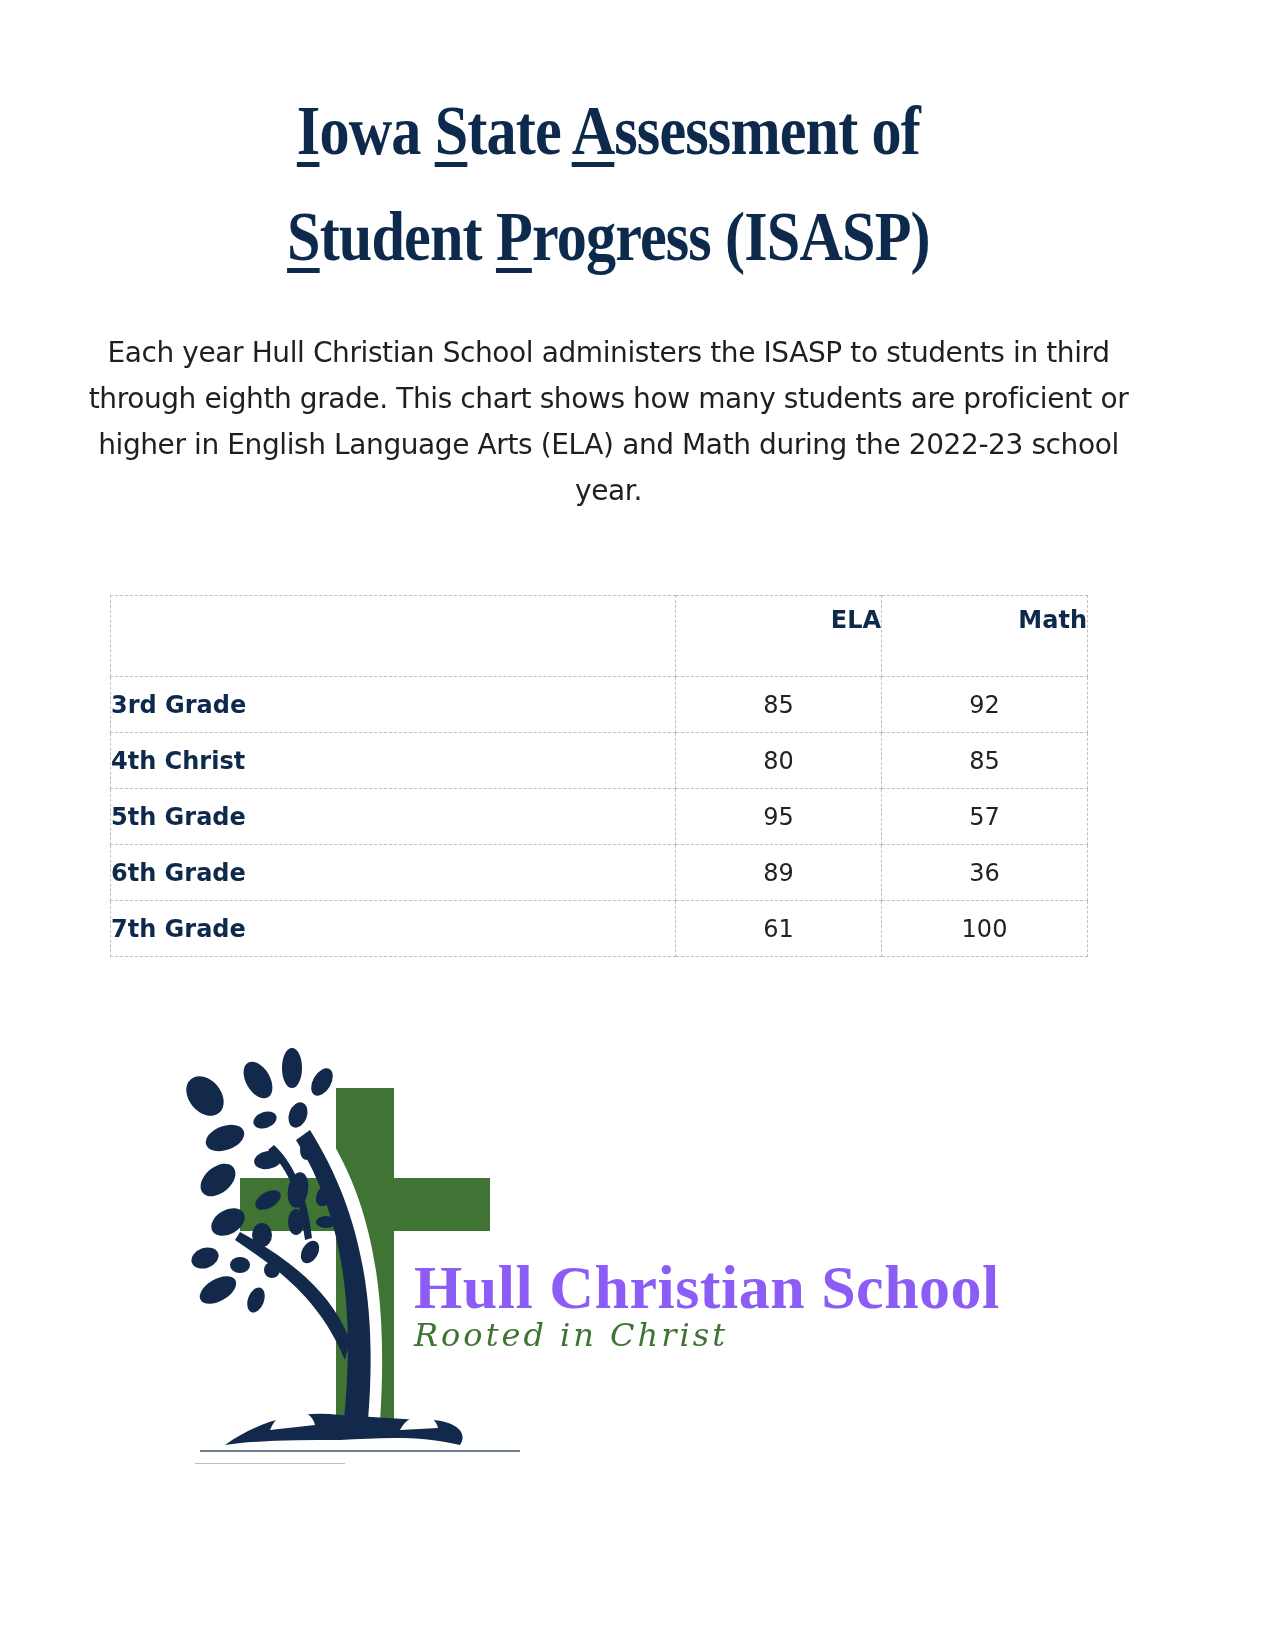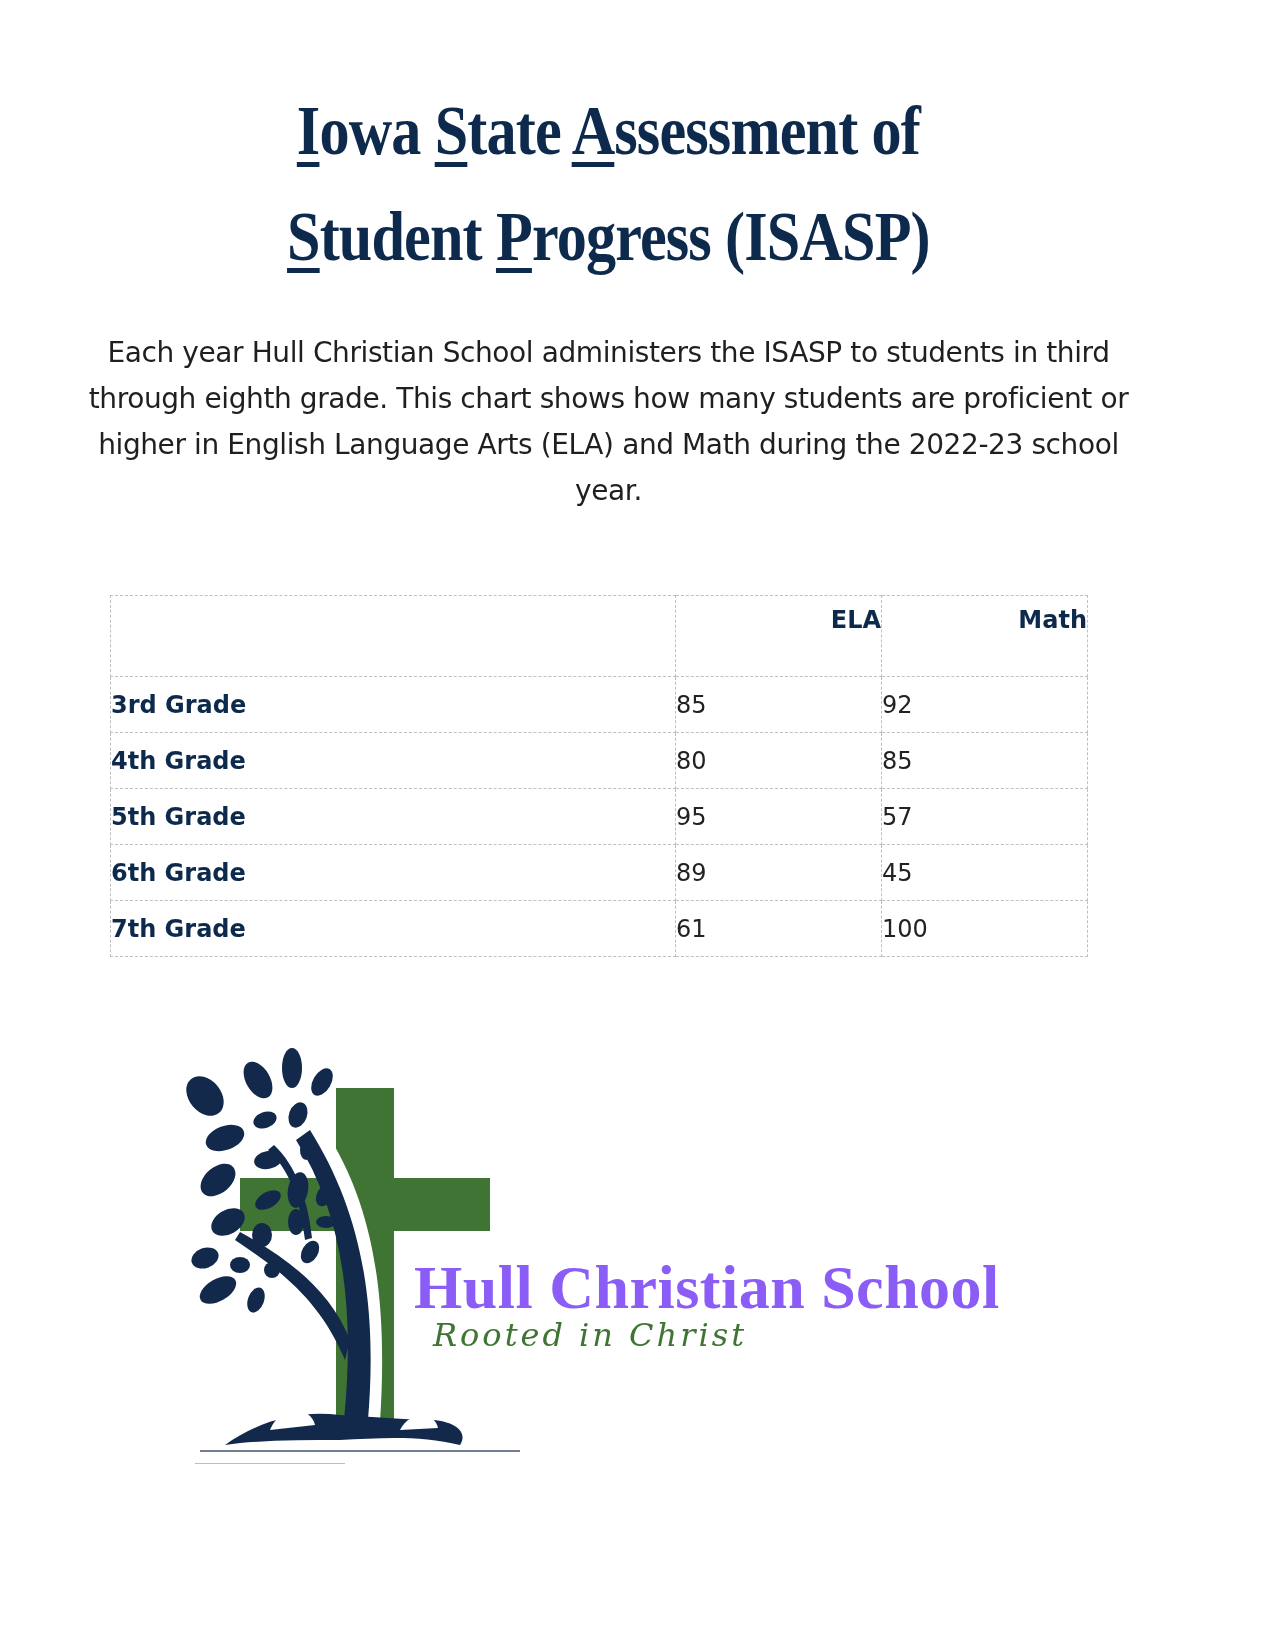--- a/index.html
+++ b/index.html
@@ -21,29 +21,29 @@
     table.scores {
       position: absolute; left: 110px; top: 595px; width: 978px;
       border-collapse: collapse; font-family: "DejaVu Sans", sans-serif;
     }
     table.scores td, table.scores th {
       border: 1px dashed #bfbfbf; padding: 0;
     }
     table.scores th { height: 70px; color: #0d2a4c; font-size: 24px; font-weight: bold; vertical-align: top; padding-top: 10px; text-align: right; }
     table.scores td { height: 55px; font-size: 24px; }
     td.grade { color: #0d2a4c; font-weight: bold; padding-left: 6px; vertical-align: middle; }
-    td.val { color: #222; }
+    td.val { text-align: center; color: #222; }
     col.c1 { width: 565px; } col.c2 { width: 206px; } col.c3 { width: 206px; }
     .logo { position: absolute; left: 0; top: 0; width: 1275px; height: 1650px; pointer-events: none; }
     .logo-name {
       position: absolute; left: 414px; top: 1252px; color: #8b5cf6;
       font-family: "Liberation Serif", serif; font-size: 62px; font-weight: bold; letter-spacing: 0.5px; white-space: nowrap;
     }
     .logo-tag {
-      position: absolute; left: 433px; top: 1316px; color: #3f7434;
+      position: absolute; left: 414px; top: 1316px; color: #3f7434;
       font-family: "DejaVu Serif", serif; font-style: italic; font-size: 32px; letter-spacing: 3px; white-space: nowrap;
     }
   </style>
 </head>
 <body>
 
 <div class="title">
   <div>
     <span class="ul">I</span><span>owa </span><span class="ul">S</span><span>tate </span><span class="ul">A</span><span>ssessment of</span>
   </div>
@@ -67,33 +67,33 @@
       <th>Math</th>
     </tr>
   </thead>
   <tbody>
     <tr>
       <td class="grade">3rd Grade</td>
       <td class="val">85</td>
       <td class="val">92</td>
     </tr>
     <tr>
-      <td class="grade">4th Grade</td>
+      <td class="grade">4th Christ</td>
       <td class="val">80</td>
       <td class="val">85</td>
     </tr>
     <tr>
       <td class="grade">5th Grade</td>
       <td class="val">95</td>
       <td class="val">57</td>
     </tr>
     <tr>
       <td class="grade">6th Grade</td>
       <td class="val">89</td>
-      <td class="val">45</td>
+      <td class="val">36</td>
     </tr>
     <tr>
       <td class="grade">7th Grade</td>
       <td class="val">61</td>
       <td class="val">100</td>
     </tr>
   </tbody>
 </table>
 
 <svg class="logo" viewBox="0 0 1275 1650" xmlns="http://www.w3.org/2000/svg">

